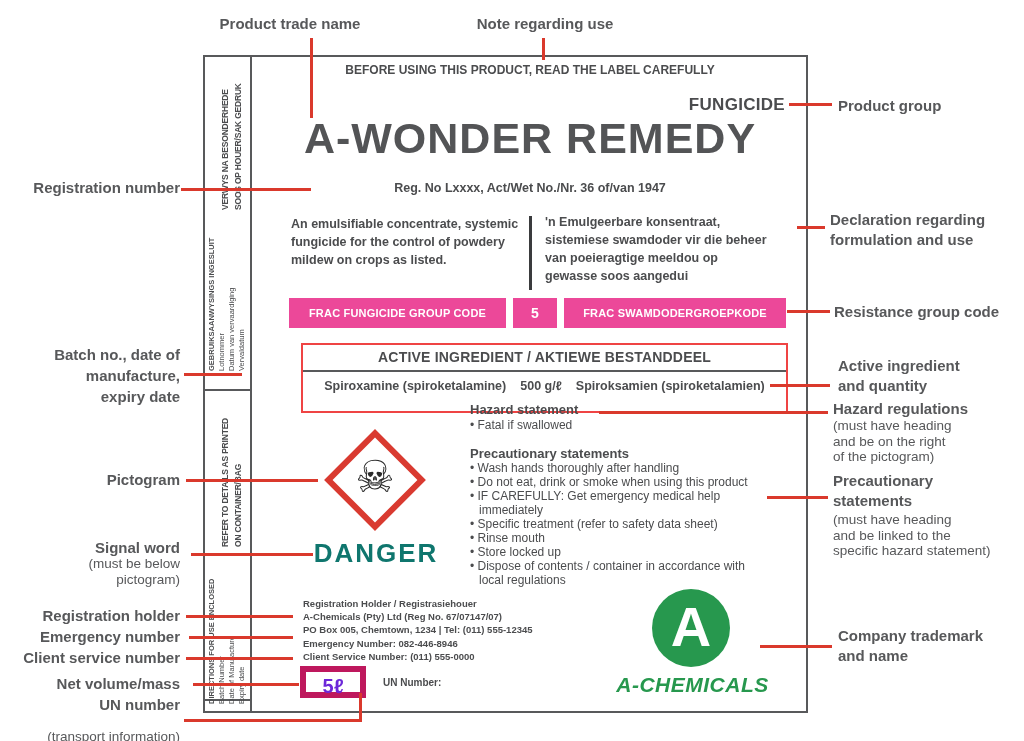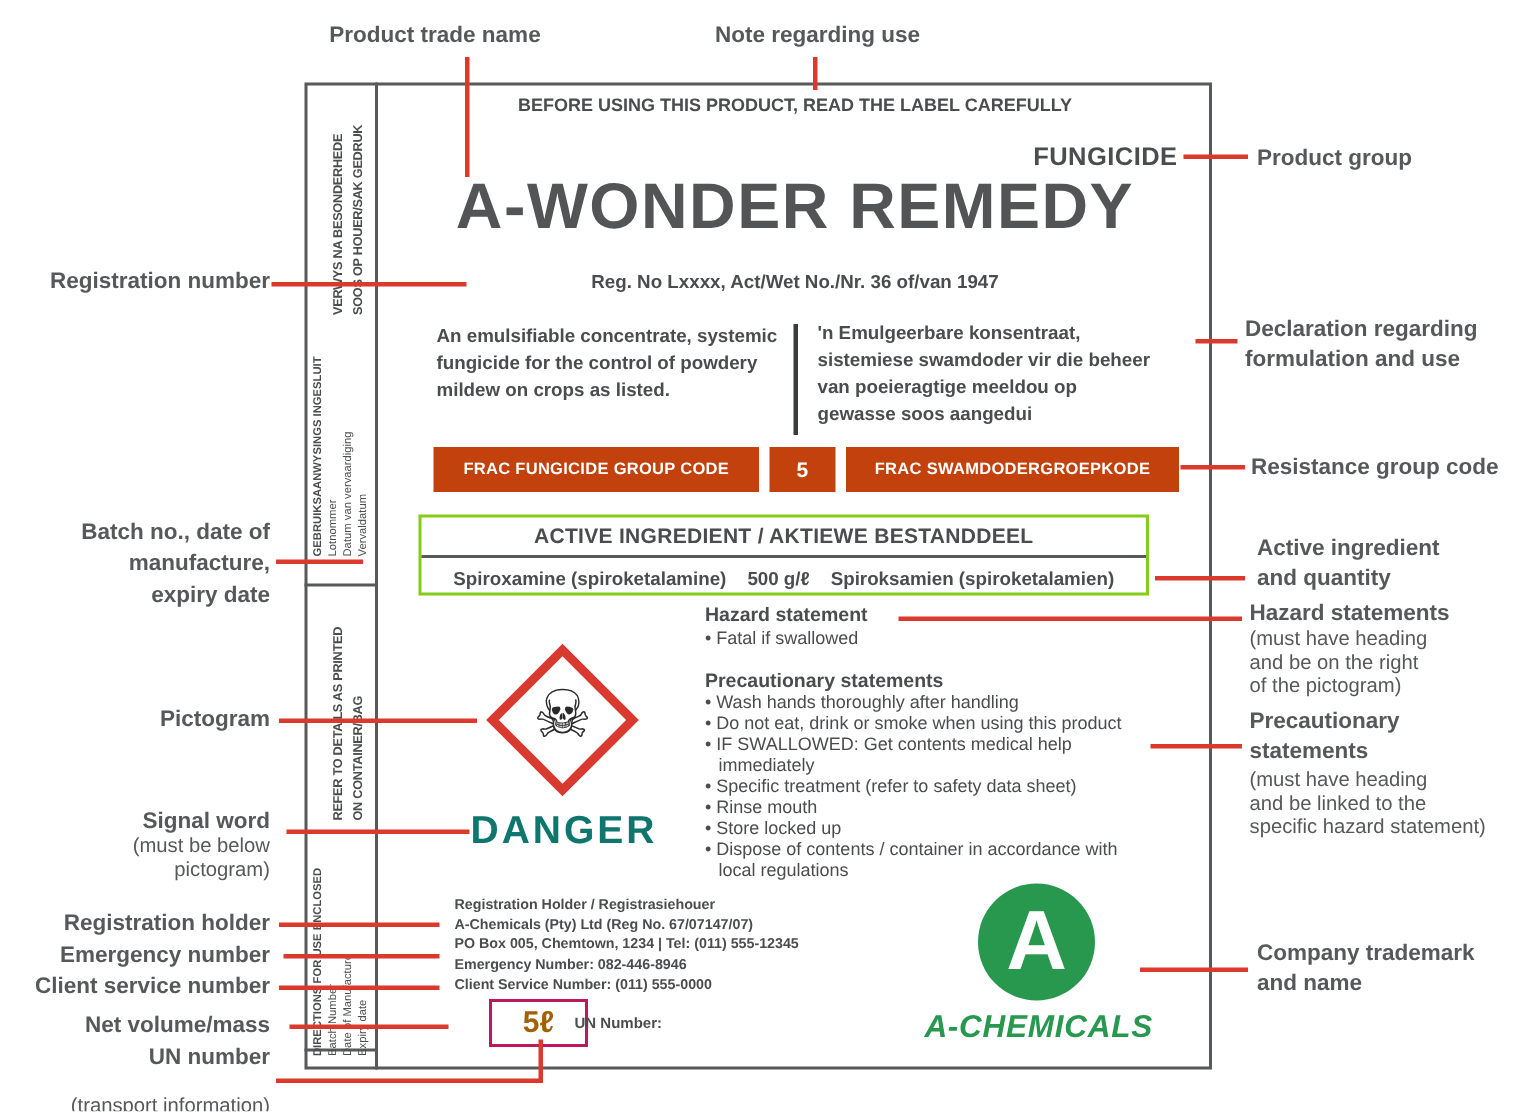--- a/index.html
+++ b/index.html
@@ -20,34 +20,34 @@
   .vrot{position:absolute;transform-origin:0 0;transform:rotate(-90deg);text-align:left;color:#4b4c4e;}
   .vbold{font-weight:bold;font-size:8.5px;line-height:13px;letter-spacing:-0.2px;}
   .vsmall{font-size:7.5px;line-height:10px;}
   .vsmall > div:first-child{font-weight:bold;}
   
   .hdr{position:absolute;left:252px;top:63px;width:556px;text-align:center;font-weight:bold;font-size:12px;}
   .pgroup{position:absolute;left:585px;top:95px;width:200px;text-align:right;font-weight:bold;font-size:17px;letter-spacing:0.3px;}
   .tname{position:absolute;left:252px;top:114px;width:556px;text-align:center;font-weight:bold;font-size:43px;letter-spacing:1px;color:#535456;}
   .regline{position:absolute;left:252px;top:181px;width:556px;text-align:center;font-weight:bold;font-size:12.5px;}
   .decl{position:absolute;font-weight:bold;font-size:12.5px;line-height:18px;white-space:pre-line;}
-  .bluebar{position:absolute;top:298px;height:30px;background:#c2410c;color:#ffffff;font-weight:bold;
+  .bluebar{position:absolute;top:298px;height:30px;background:#ec4899;color:#ffffff;font-weight:bold;
            font-size:11px;line-height:30px;text-align:center;letter-spacing:0.2px;}
-  .actbox{position:absolute;left:279px;top:343px;width:487px;height:54px;border:2px solid #84cc16;box-sizing:border-box;}
+  .actbox{position:absolute;left:301px;top:343px;width:487px;height:70px;border:2px solid #ef4444;box-sizing:border-box;}
   .acthead{height:25px;line-height:25px;text-align:center;font-weight:bold;font-size:14px;border-bottom:2px solid #58595b;letter-spacing:0.2px;}
   .actrow{height:27px;display:flex;justify-content:center;align-items:center;gap:14px;font-weight:bold;font-size:12.5px;}
   .h13b{position:absolute;font-weight:bold;font-size:13px;}
   .blist{position:absolute;font-size:12px;line-height:14px;}
   .blist > div{padding-left:9px;text-indent:-9px;white-space:pre-line;}
   .diamond{position:absolute;left:339px;top:444px;width:72px;height:72px;border:6px solid #d93a30;box-sizing:border-box;background:#fff;transform:rotate(45deg);}
   .skull{position:absolute;left:345px;top:446px;width:60px;height:62px;font-size:44px;line-height:62px;text-align:center;color:#2a2a2a;}
   .danger{position:absolute;left:300px;top:538px;width:152px;text-align:center;font-weight:bold;font-size:26px;letter-spacing:2px;color:#0f766e;}
   .holder{position:absolute;left:303px;top:597px;font-weight:bold;font-size:9.5px;line-height:13.2px;}
-  .volbox{position:absolute;left:300px;top:666px;width:66px;height:32px;border:2px solid #be185d;box-sizing:border-box;
-          text-align:center;font-weight:bold;font-size:20px;line-height:28px;color:#a16207;margin-left:26px;}
+  .volbox{position:absolute;left:300px;top:666px;width:66px;height:32px;border:6px solid #be185d;box-sizing:border-box;
+          text-align:center;font-weight:bold;font-size:20px;line-height:28px;color:#6d28d9;}
   .unlab{position:absolute;left:383px;top:677px;font-weight:bold;font-size:10px;}
   .logo{position:absolute;left:652px;top:589px;width:78px;height:78px;border-radius:50%;background:#27984e;
         color:#ffffff;font-weight:bold;font-size:56px;line-height:76px;text-align:center;}
   .cname{position:absolute;left:600px;top:673px;width:185px;text-align:center;font-weight:bold;font-style:italic;
          font-size:21px;letter-spacing:0.5px;color:#27984e;}
 </style>
 </head>
 <body>
 
 <div id="stage">
@@ -107,21 +107,21 @@
 
   <div class="h13b" style="left:470px;top:402px;">Hazard statement</div>
   <div class="blist" style="left:470px;top:418px;width:310px;">
       <div>• Fatal if swallowed</div>
     </div>
 
   <div class="h13b" style="left:470px;top:446px;">Precautionary statements</div>
   <div class="blist" style="left:470px;top:461px;width:310px;">
       <div>• Wash hands thoroughly after handling</div>
       <div>• Do not eat, drink or smoke when using this product</div>
-      <div>• IF SWALLOWED: Get contents medical help
+      <div>• IF CAREFULLY: Get emergency medical help
 immediately</div>
       <div>• Specific treatment (refer to safety data sheet)</div>
       <div>• Rinse mouth</div>
       <div>• Store locked up</div>
       <div>• Dispose of contents / container in accordance with
 local regulations</div>
     </div>
 
   <div class="diamond"></div>
   <div class="skull">☠</div>
@@ -178,21 +178,21 @@
   <div class="note ra" style="left:20px;top:674px;width:160px;">Net volume/mass</div>
   <div class="note ra" style="left:20px;top:695px;width:160px;">UN number</div>
   <div class="note sub ra" style="left:20px;top:713px;width:160px;margin-top:16px;">(transport information)</div>
 
   <div class="note" style="left:838px;top:96px;width:170px;">Product group</div>
   <div class="note" style="left:830px;top:210px;width:180px;">Declaration regarding
 formulation and use</div>
   <div class="note" style="left:834px;top:302px;width:180px;">Resistance group code</div>
   <div class="note" style="left:838px;top:356px;width:150px;">Active ingredient
 and quantity</div>
-  <div class="note" style="left:833px;top:400px;width:170px;line-height:17px;">Hazard statements</div>
+  <div class="note" style="left:833px;top:400px;width:170px;line-height:17px;">Hazard regulations</div>
   <div class="note sub" style="left:833px;top:418px;width:160px;">(must have heading
 and be on the right
 of the pictogram)</div>
   <div class="note" style="left:833px;top:471px;width:150px;">Precautionary
 statements</div>
   <div class="note sub" style="left:833px;top:512px;width:190px;">(must have heading
 and be linked to the
 specific hazard statement)</div>
   <div class="note" style="left:838px;top:626px;width:175px;">Company trademark
 and name</div>

